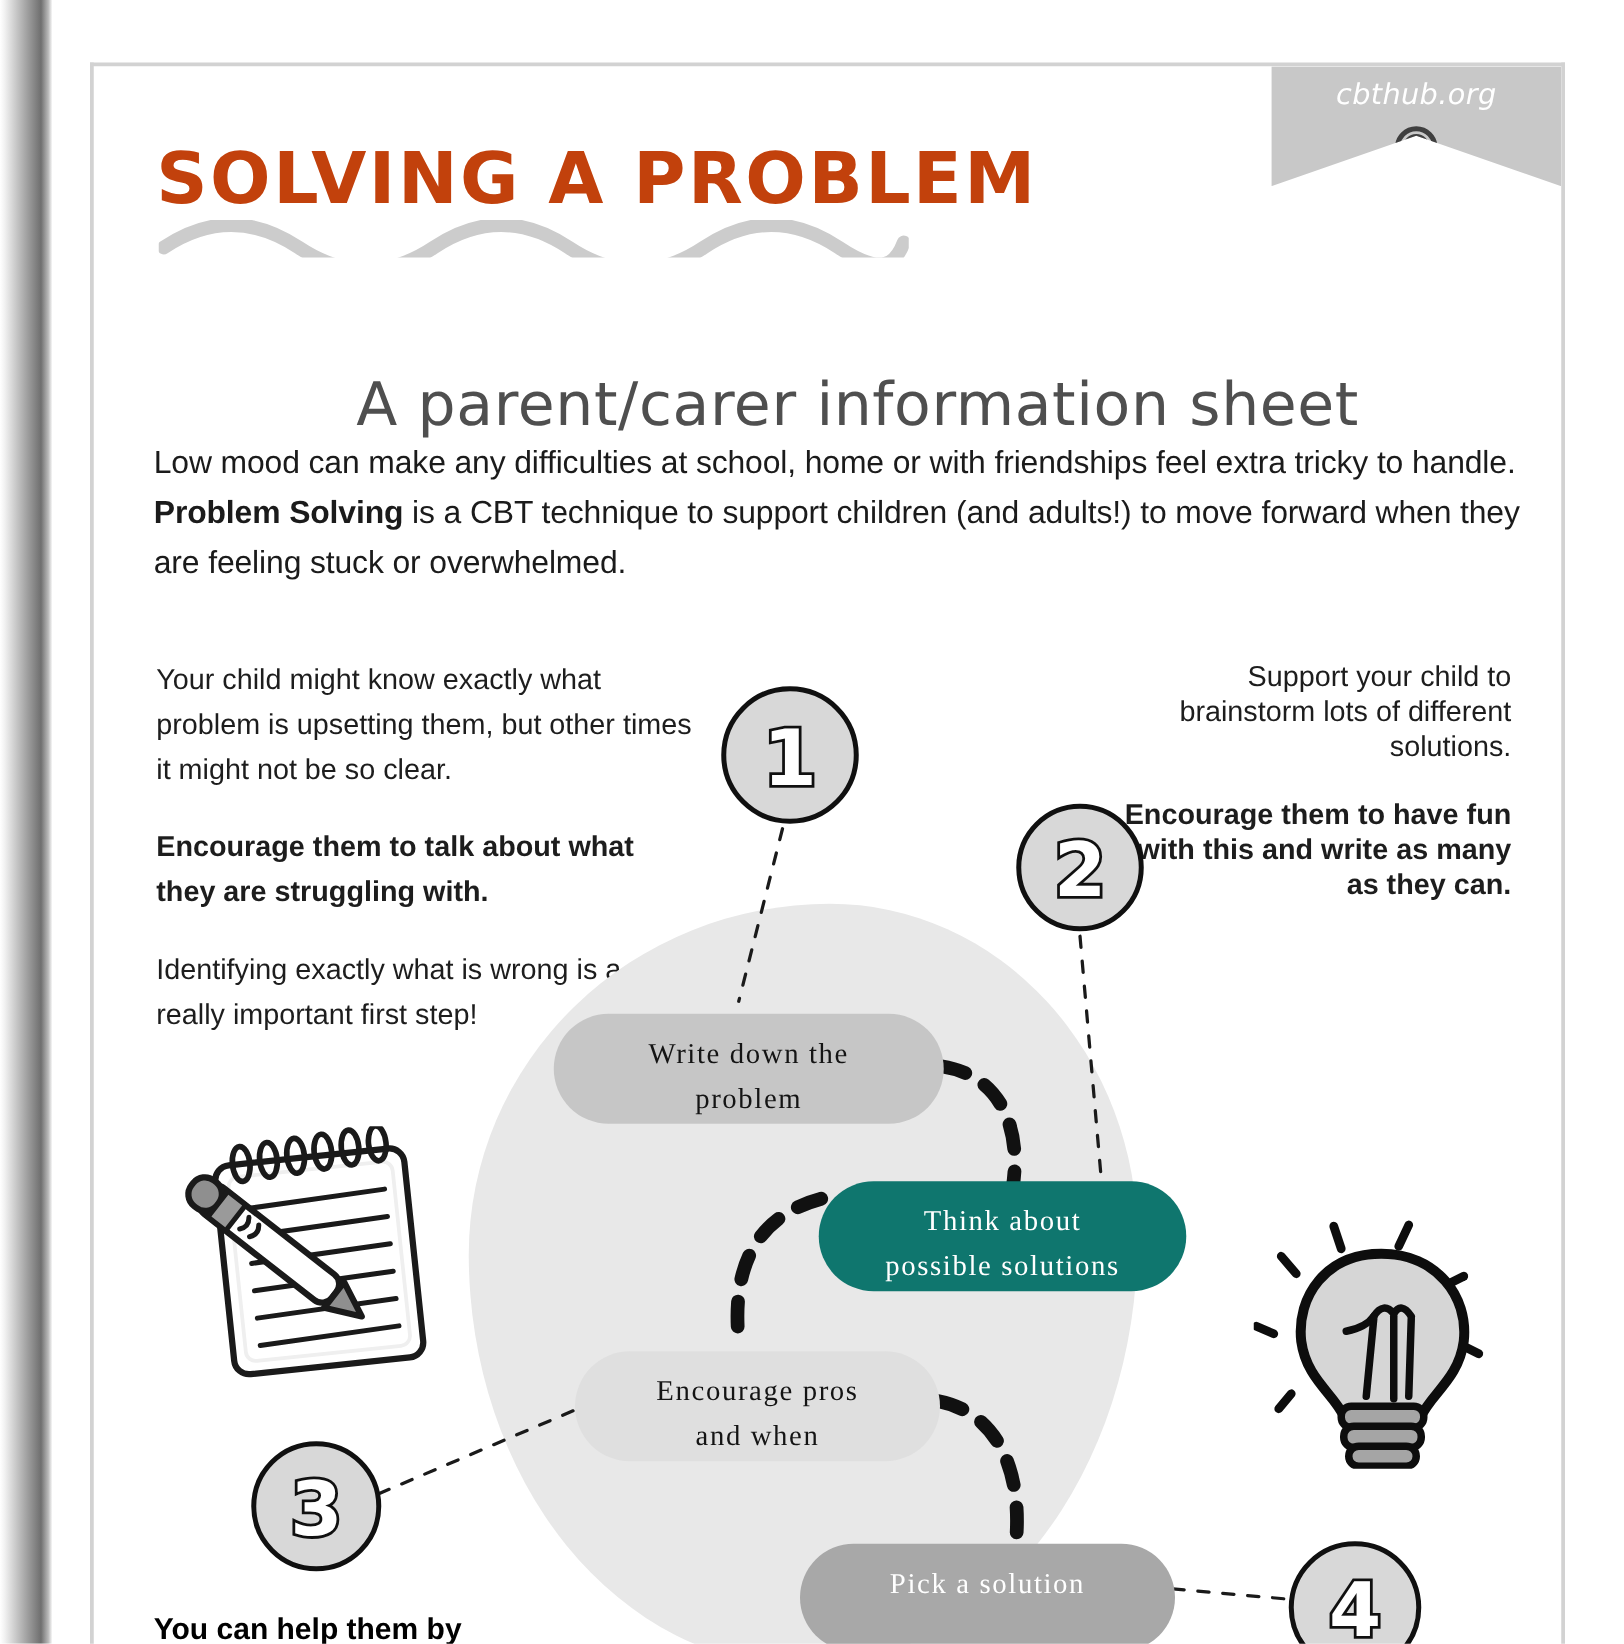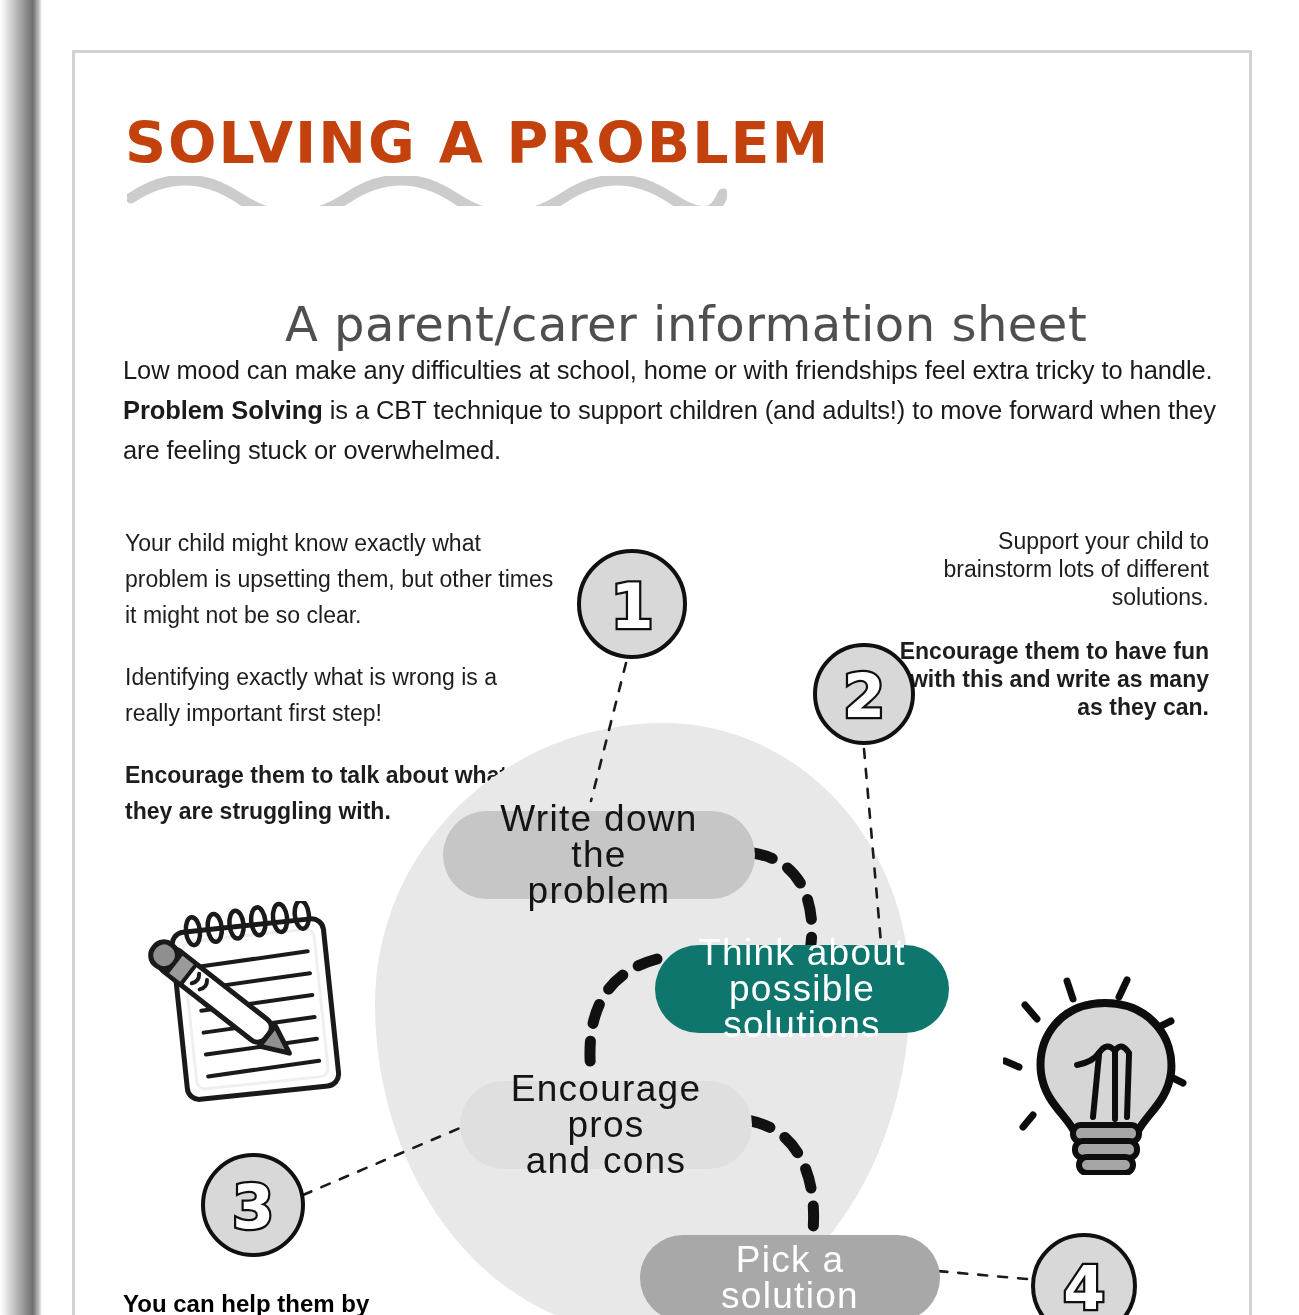--- a/index.html
+++ b/index.html
@@ -141,25 +141,24 @@
     background: #e8e8e8;
     border-radius: 54% 46% 50% 50% / 46% 44% 56% 54%;
     z-index: 1;
   }
 
   .pill {
     position: absolute;
     z-index: 3;
     border-radius: 999px;
     display: flex;
-    align-items: center;
     justify-content: center;
     text-align: center;
-    font-family: Liberation Sans, sans-serif;
-    font-size: 37px;
+    font-family: Liberation Serif, serif;
+    font-size: 23px;
     line-height: 36px;
     letter-spacing: 1.3px;
     padding: 14px 30px;
   }
   .pill-1 { left: 368px; top: 758px; width: 312px; height: 88px; background: #c6c6c6; color: #141414; }
   .pill-2 { left: 580px; top: 892px; width: 294px; height: 88px; background: #0f766e; color: #ffffff; }
   .pill-3 { left: 385px; top: 1028px; width: 292px; height: 88px; background: #dfdfdf; color: #141414; }
   .pill-4 { left: 565px; top: 1182px; width: 300px; height: 86px; background: #a8a8a8; color: #ffffff; }
 
   .numcircle {
@@ -187,36 +186,44 @@
 </style>
 </head>
 <body>
 
 <div id="page-root">
 
   <div class="left-shade"></div>
 
   <div class="sheet">
 
+    <div class="ribbon">
+      <div class="ribbon-label">cbthub.org</div>
+      <svg class="ribbon-mark" viewBox="0 0 34 22">
+        <path d="M2 21 A15 15 0 0 1 32 21" fill="none" stroke="#3f3f3f" stroke-width="4"></path>
+        <path d="M8 21 A9 9 0 0 1 26 21" fill="none" stroke="#3f3f3f" stroke-width="3.5"></path>
+        <path d="M13.5 21 A3.5 3.5 0 0 1 20.5 21" fill="none" stroke="#3f3f3f" stroke-width="3"></path>
+      </svg>
+    </div>
 
     <div class="title-wrap">
       <div class="main-title">SOLVING A PROBLEM</div>
       <svg class="wave" width="600" height="30" viewBox="0 0 600 30">
         <path d="M4 22 C 40 -2, 76 -2, 112 22 S 184 46, 220 22 S 292 -2, 328 22 S 400 46, 436 22 S 508 -2, 544 22 S 590 34, 596 18" fill="none" stroke="#cccccc" stroke-width="11" stroke-linecap="round"></path>
       </svg>
     </div>
 
     <div class="subtitle">A parent/carer information sheet</div>
 
     <p class="intro"><span>Low mood can make any difficulties at school, home or with friendships feel extra tricky to handle. </span><b>Problem Solving</b><span> is a CBT technique to support children (and adults!) to move forward when they are feeling stuck or overwhelmed.</span></p>
 
     <div class="col-left">
       <div class="blk">Your child might know exactly what problem is upsetting them, but other times it might not be so clear.</div>
+      <div class="blk bold">Encourage them to talk about what they are struggling with.</div>
       <div class="blk">Identifying exactly what is wrong is a really important first step!</div>
-      <div class="blk bold">Encourage them to talk about what they are struggling with.</div>
     </div>
 
     <div class="col-right">
       <div class="blk">Support your child to brainstorm lots of different solutions.</div>
       <div class="blk bold">Encourage them to have fun with this and write as many as they can.</div>
     </div>
 
     <div class="stage">
 
       <div class="blob"></div>
@@ -244,21 +251,21 @@
       <div class="pill pill-2">
         <span>
           <span>Think about</span><br>
           <span>possible solutions</span>
         </span>
       </div>
 
       <div class="pill pill-3">
         <span>
           <span>Encourage pros</span><br>
-          <span>and cons</span>
+          <span>and when</span>
         </span>
       </div>
 
       <div class="pill pill-4">
         <span>Pick a solution</span>
       </div>
 
       <div class="numcircle nc-1">
         <svg width="58" height="72" viewBox="0 0 58 72">
           <text x="29" y="60" text-anchor="middle" font-family="'DejaVu Sans',sans-serif" font-size="62" font-weight="700" fill="#ffffff" stroke="#101010" stroke-width="4.5" paint-order="stroke">1</text>

